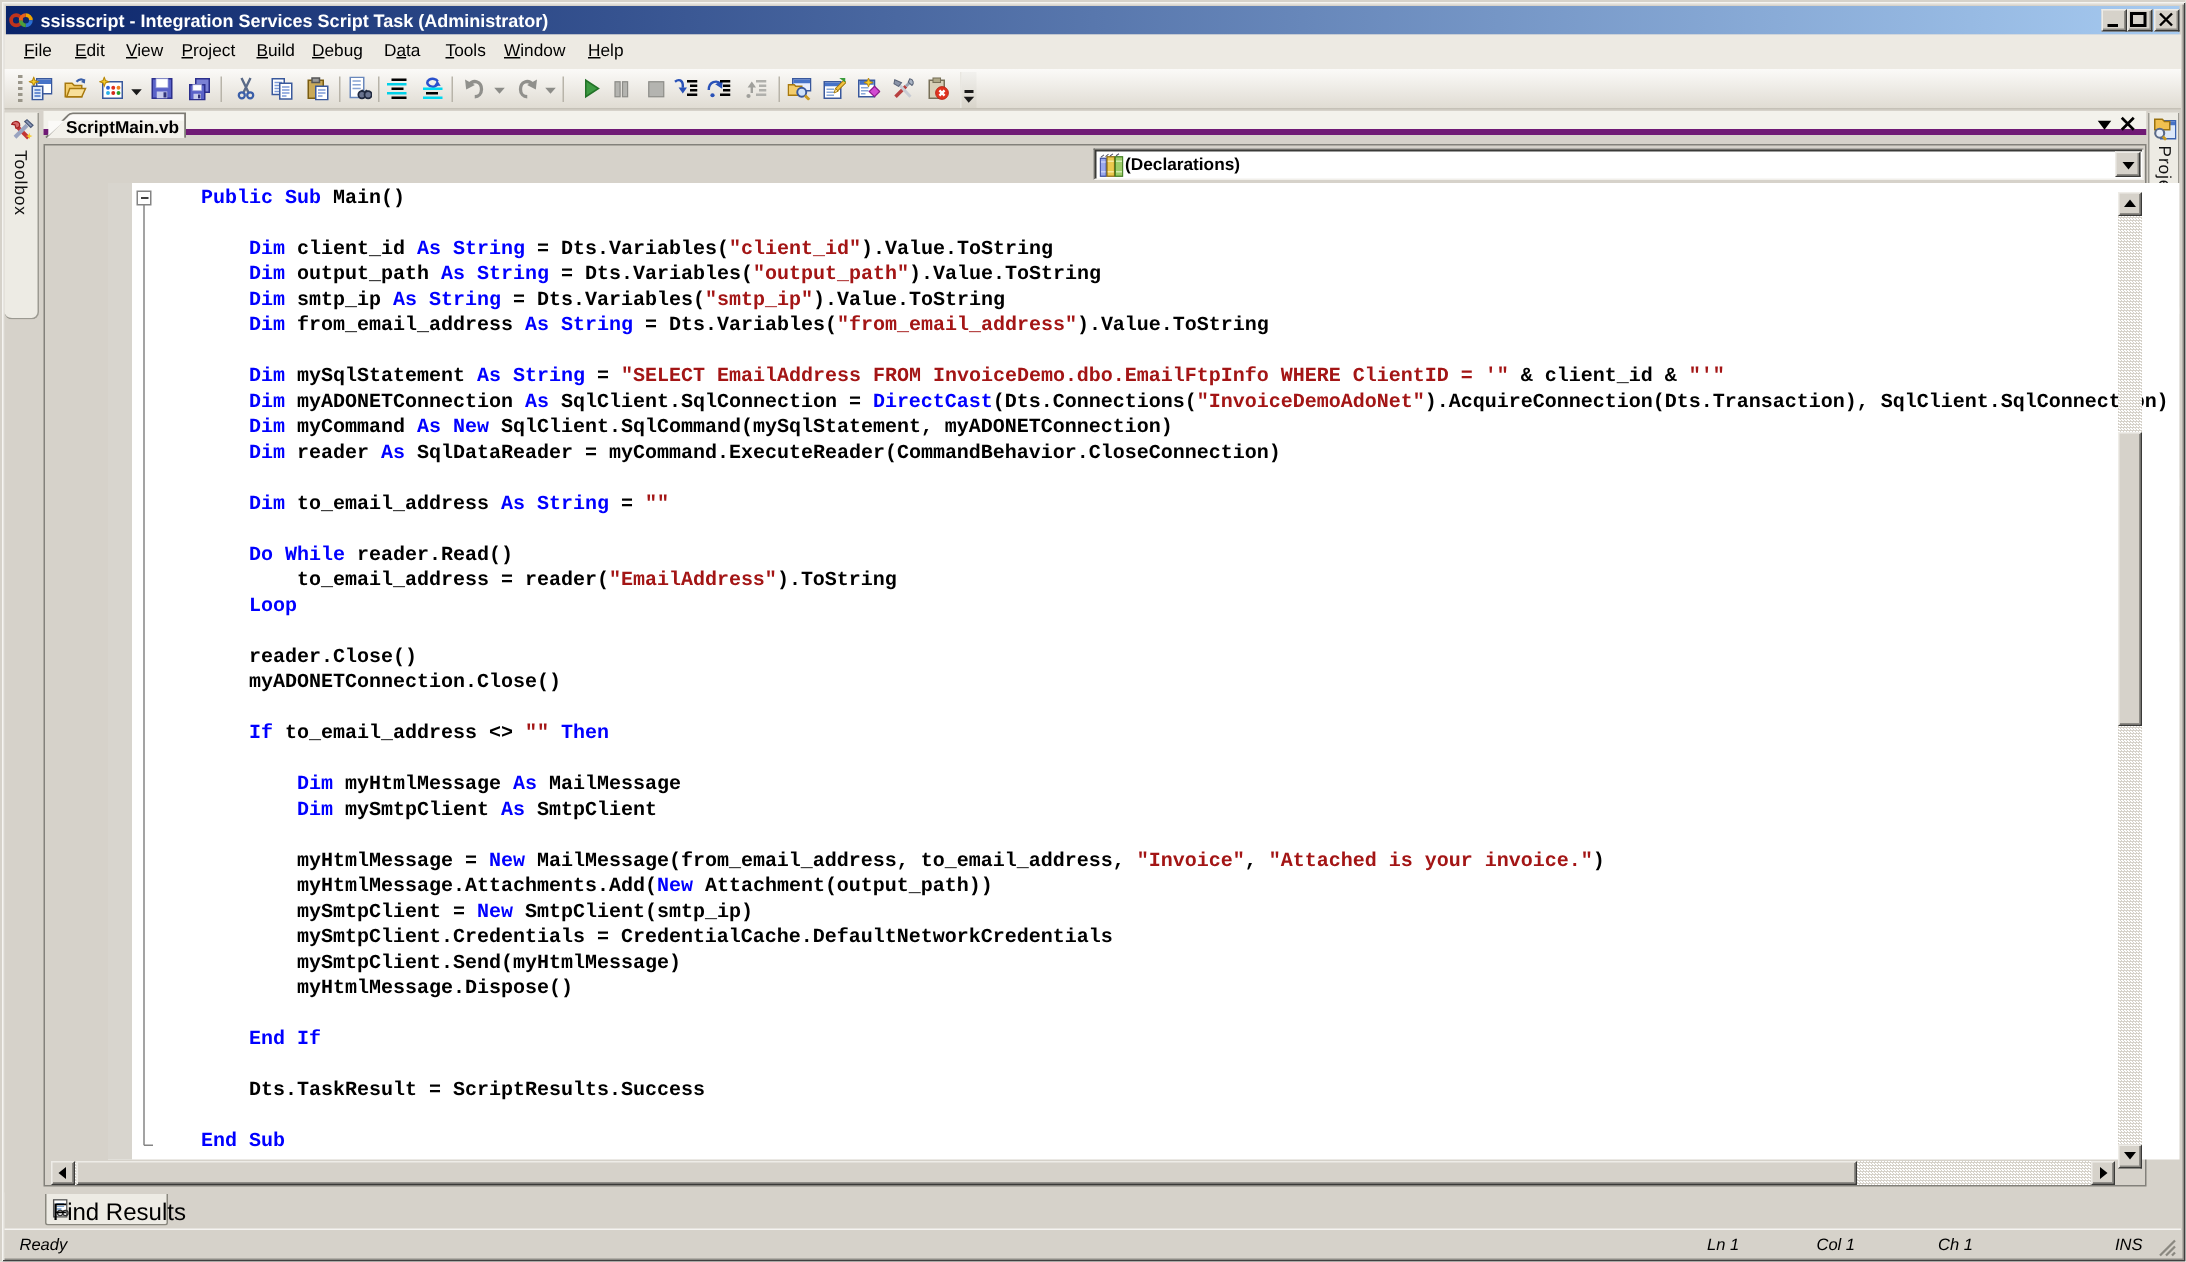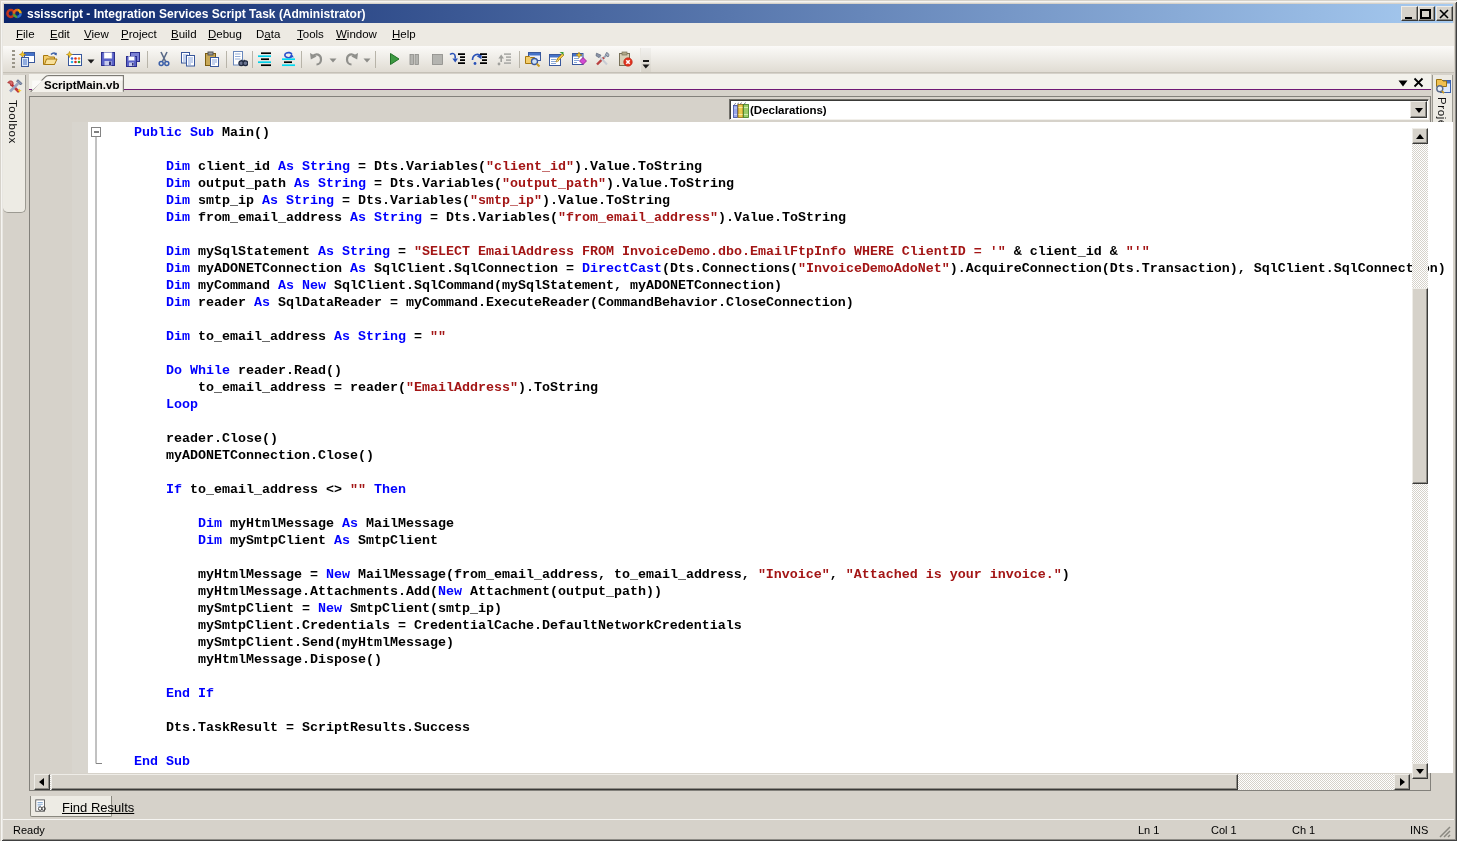--- a/index.html
+++ b/index.html
@@ -24,21 +24,21 @@
 .tico { position:absolute; top:5px; width:16px; height:16px; }
 .tsep { position:absolute; top:5px; width:1px; height:17px; background:#B8B4A9; }
 
 #lstrip { left:3px; top:74px; width:26px; height:721px; background:#D6D2CA; }
 #tbxtab { left:3px; top:75px; width:23px; height:138px; background:#EDEBE4; border:1px solid #9C9A92; border-top:none; border-left:none; border-radius:0 0 5px 5px; }
 #tbxtab .vtxt { position:absolute; left:4px; top:25px; writing-mode:vertical-rl; font-size:11.5px; letter-spacing:0.6px; color:#111; }
 #rstrip { left:1431px; top:74px; width:23px; height:721px; background:#D6D2CA; }
 .rtab { position:absolute; left:1432px; width:21px; background:#EDEBE4; border:1px solid #9C9A92; border-top:none; border-radius:0 0 5px 5px; }
 .rtab .vtxt { position:absolute; left:3px; top:22px; writing-mode:vertical-rl; font-size:11.5px; letter-spacing:0.6px; color:#111; }
 
-#tabrow { left:29px; top:74px; width:1402px; height:16px; background:#F3F2EC; border-bottom:1px solid #701a75; }
+#tabrow { left:29px; top:74px; width:1402px; height:16px; background:#F3F2EC; border-bottom:4px solid #701a75; }
 
 #panel { left:29px; top:96px; width:1402px; height:695px; background:#D6D2CA; border:1px solid #83817B; }
 .combo { position:absolute; top:2px; height:21px; background:#fff; border:1px solid; border-color:#716F69 #F2F0EB #F2F0EB #716F69; box-shadow: inset 1px 1px 0 #3a3a38; }
 .combo .ci { position:absolute; left:3px; top:2px; width:16px; height:16px; }
 .combo .ct { position:absolute; left:20px; top:4px; font-weight:bold; font-size:11.5px; }
 .combo .cb { position:absolute; right:1px; top:1px; width:17px; height:17px; background:#D6D2CA; border:1px solid; border-color:#EEECE7 #3a3a38 #3a3a38 #EEECE7; box-shadow: inset -1px -1px 0 #8E8C86; }
 .combo .cb:after { content:""; position:absolute; left:4px; top:6px; border:4px solid transparent; border-top:5px solid #000; }
 
 #codearea { position:absolute; left:15px; top:25px; width:1381px; height:651px; background:#fff;margin-left:27px; }
 #indmargin { position:absolute; left:0; top:0; width:16px; height:651px; background:#D8D5CE; }
@@ -46,22 +46,22 @@
 pre#code { position:absolute; left:30px; top:2px; font-family:"Liberation Mono",monospace; font-size:13.34px; font-weight:bold; line-height:17px; color:#000; }
 pre#code .k { color:#0000FF; }
 pre#code .s { color:#A31515; }
 
 .sb-btn { position:absolute; background:#D6D2CA; border:1px solid; border-color:#EEECE7 #3a3a38 #3a3a38 #EEECE7; box-shadow: inset -1px -1px 0 #8E8C86; }
 .sb-track { position:absolute; background:
   repeating-conic-gradient(#FFFFFF 0 25%, #D6D2CA 0 50%) 0 0 / 2px 2px; }
 .sb-thumb { position:absolute; background:#D6D2CA; border:1px solid; border-color:#EEECE7 #3a3a38 #3a3a38 #EEECE7; box-shadow: inset -1px -1px 0 #8E8C86; }
 
 #findtab { left:30px; top:796px; width:82px; height:21px; white-space:nowrap; background:#EDEBE4; border:1px solid #8A887F; border-top:none; border-radius:0 0 2px 2px; }
-#findtab span { position:absolute; left:31px; top:4px; font-size:13px;text-decoration:underline; }
-#statusbar { left:3px; top:819px; width:1451px; height:19px; background:#D6D2CA; border-top:1px solid #F5F4F1; }
+#findtab span { position:absolute; left:4px; top:4px; font-size:16px; }
+#statusbar { left:3px; top:819px; width:1451px; height:19px; background:#D6D2CA; border-top:1px solid #F5F4F1;font-style:italic; }
 #statusbar div { position:absolute; top:4px; font-size:11px; color:#000; }
 </style></head>
 <body>
 <div class="abs" id="frame"></div>
 
 <div class="abs" id="title">
   <svg class="abs" style="left:2px;top:2px" width="16" height="16" viewBox="0 0 16 16">
     <circle cx="4.8" cy="7.5" r="3.4" fill="none" stroke="#c0341d" stroke-width="2.5"></circle>
     <path d="M11.2 4.1 A3.4 3.4 0 0 1 14.6 7.5" fill="none" stroke="#f0a500" stroke-width="2.5"></path>
     <path d="M14.6 7.5 A3.4 3.4 0 0 1 11.2 10.9" fill="none" stroke="#2b6fd4" stroke-width="2.5"></path>

